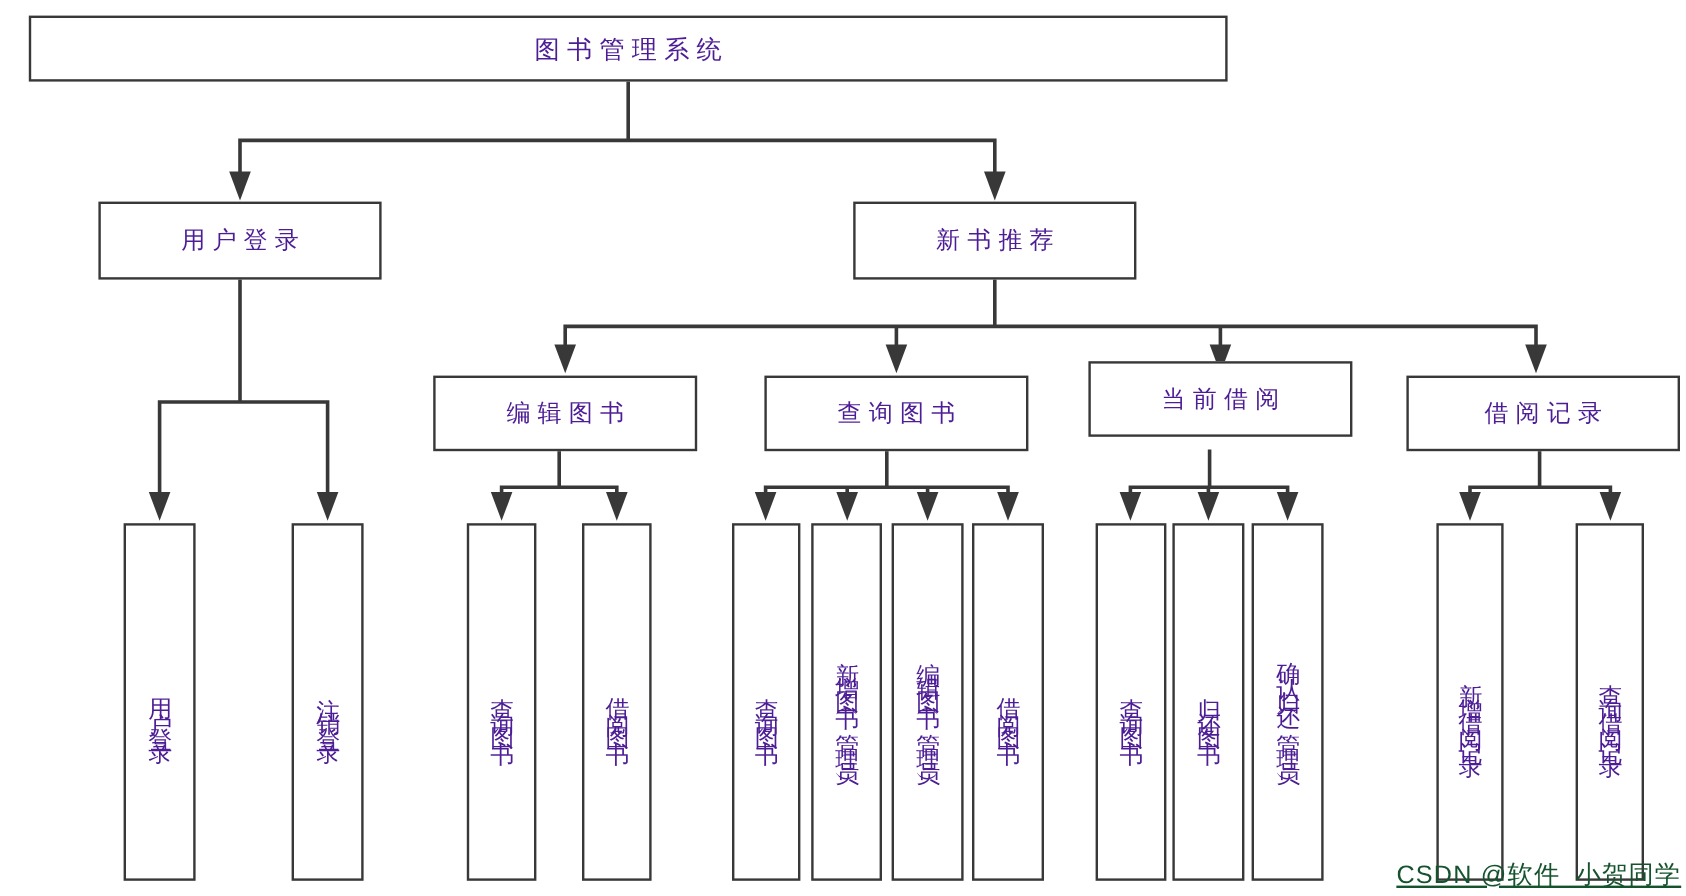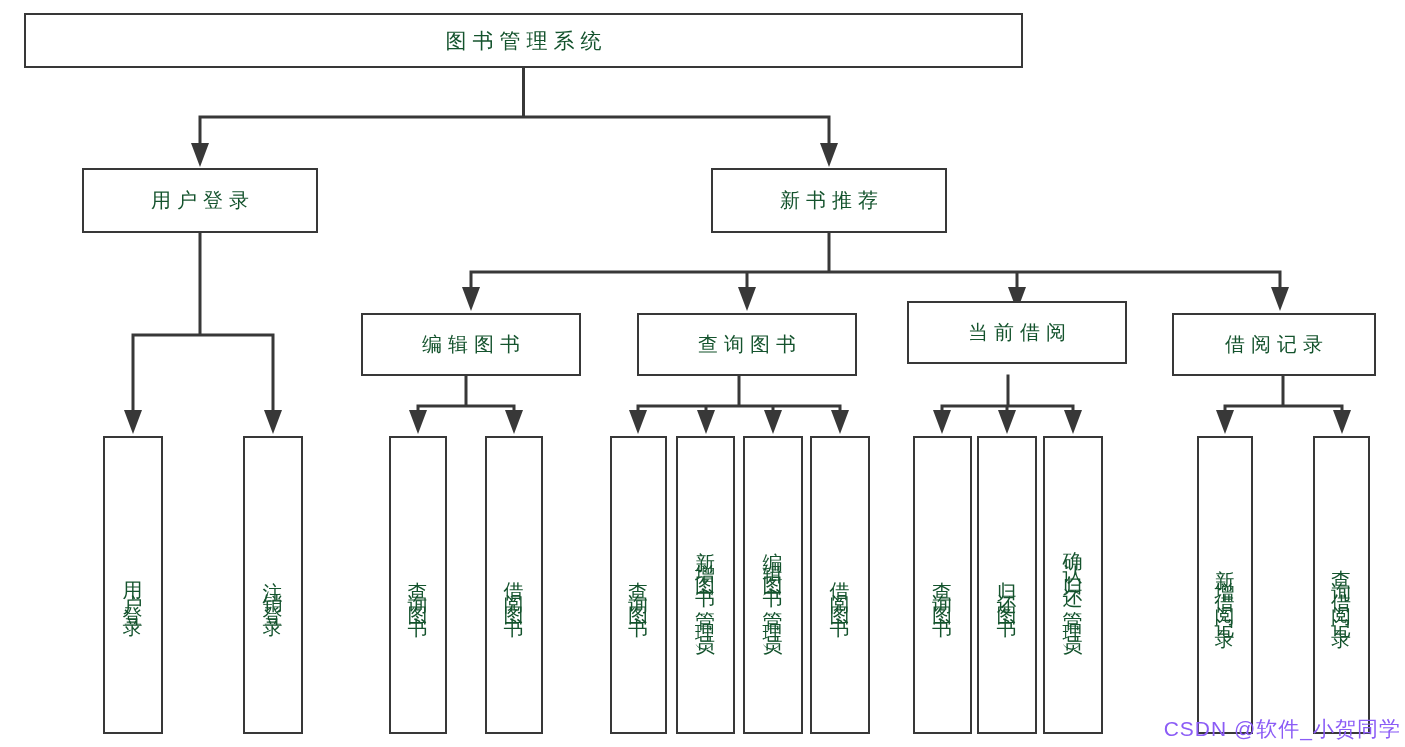--- a/index.html
+++ b/index.html
@@ -5,35 +5,36 @@
   * { margin:0; padding:0; box-sizing:border-box; }
   html,body { background:#ffffff; }
   body { font-family:"Liberation Sans","DejaVu Sans",sans-serif; }
   .stage {
     position:relative; width:1405px; height:747px;
     background:#ffffff; overflow:hidden;
   }
   .wires { position:absolute; left:0; top:0; z-index:0; }
   .box {
     position:absolute; background:#ffffff;
-    border:2.5px solid #383838; color:#14532d;
+    border:2.5px solid #383838; color:#4c1d95;
     display:flex; align-items:center; justify-content:center;
     z-index:1; text-align:center;
   }
   .h { font-size:20px; letter-spacing:6px; text-indent:6px; }
   .root-label { font-size:21px; }
   .v {
     writing-mode:vertical-rl; text-orientation:mixed;
     font-size:20px; letter-spacing:12px; line-height:1;
     padding-top:10px;
   }
   .watermark {
     position:absolute; right:4px; bottom:4px; z-index:2;
-    font-size:21px; color:#8b5cf6; letter-spacing:1px;
+    font-size:21px; color:#14532d; letter-spacing:1px;
     white-space:nowrap;
+    text-decoration:underline;
   }
 </style>
 </head>
 <body>
 
 <div class="stage">
 
   <svg class="wires" width="1405" height="747" viewBox="0 0 1405 747" fill="none" stroke="#383838" stroke-width="3" stroke-linecap="square">
 
     <g>
@@ -85,21 +86,21 @@
   </svg>
 
   <div class="box h root-label" style="left:24px;top:13px;width:999px;height:55px">图书管理系统</div>
 
   <div class="box h" style="left:82px;top:168px;width:236px;height:65px">用户登录</div>
   <div class="box h" style="left:711px;top:168px;width:236px;height:65px">新书推荐</div>
 
   <div class="box h" style="left:361px;top:313px;width:220px;height:63px">编辑图书</div>
   <div class="box h" style="left:637px;top:313px;width:220px;height:63px">查询图书</div>
   <div class="box h" style="left:907px;top:301px;width:220px;height:63px">当前借阅</div>
-  <div class="box h" style="left:1172px;top:313px;width:204px;height:63px">借阅记录</div>
+  <div class="box h" style="left:1172px;top:313px;width:228px;height:63px">借阅记录</div>
 
   <div class="box v" style="left:103px;top:436px;width:60px;height:298px">用户登录</div>
   <div class="box v" style="left:243px;top:436px;width:60px;height:298px">注销登录</div>
 
   <div class="box v" style="left:389px;top:436px;width:58px;height:298px">查询图书</div>
   <div class="box v" style="left:485px;top:436px;width:58px;height:298px">借阅图书</div>
 
   <div class="box v" style="left:610px;top:436px;width:57px;height:298px">查询图书</div>
   <div class="box v" style="left:676px;top:436px;width:59px;height:298px">新增图书（管理员）</div>
   <div class="box v" style="left:743px;top:436px;width:60px;height:298px">编辑图书（管理员）</div>

